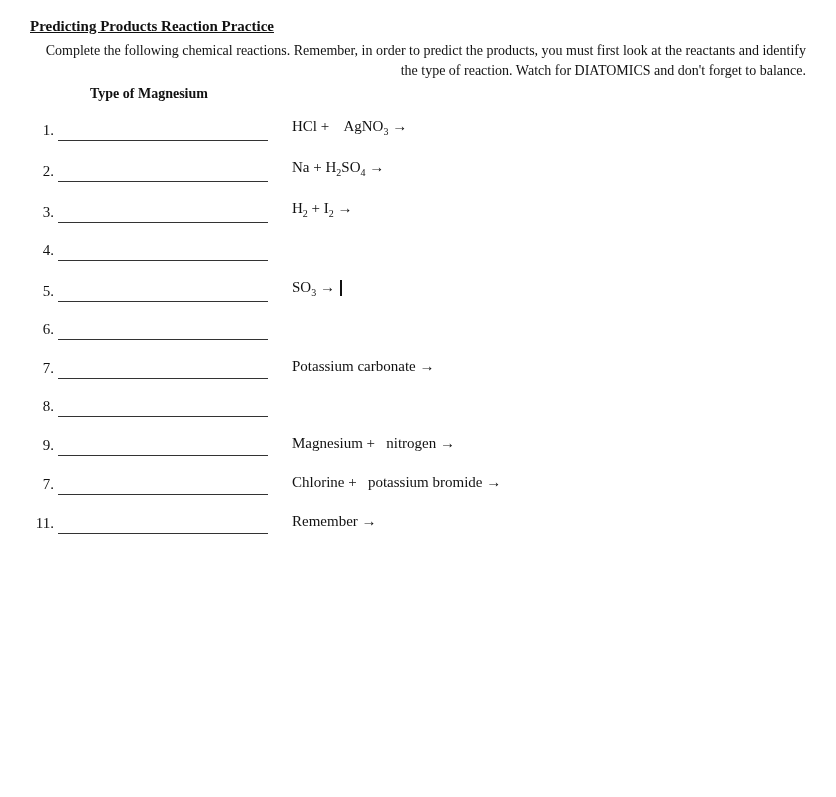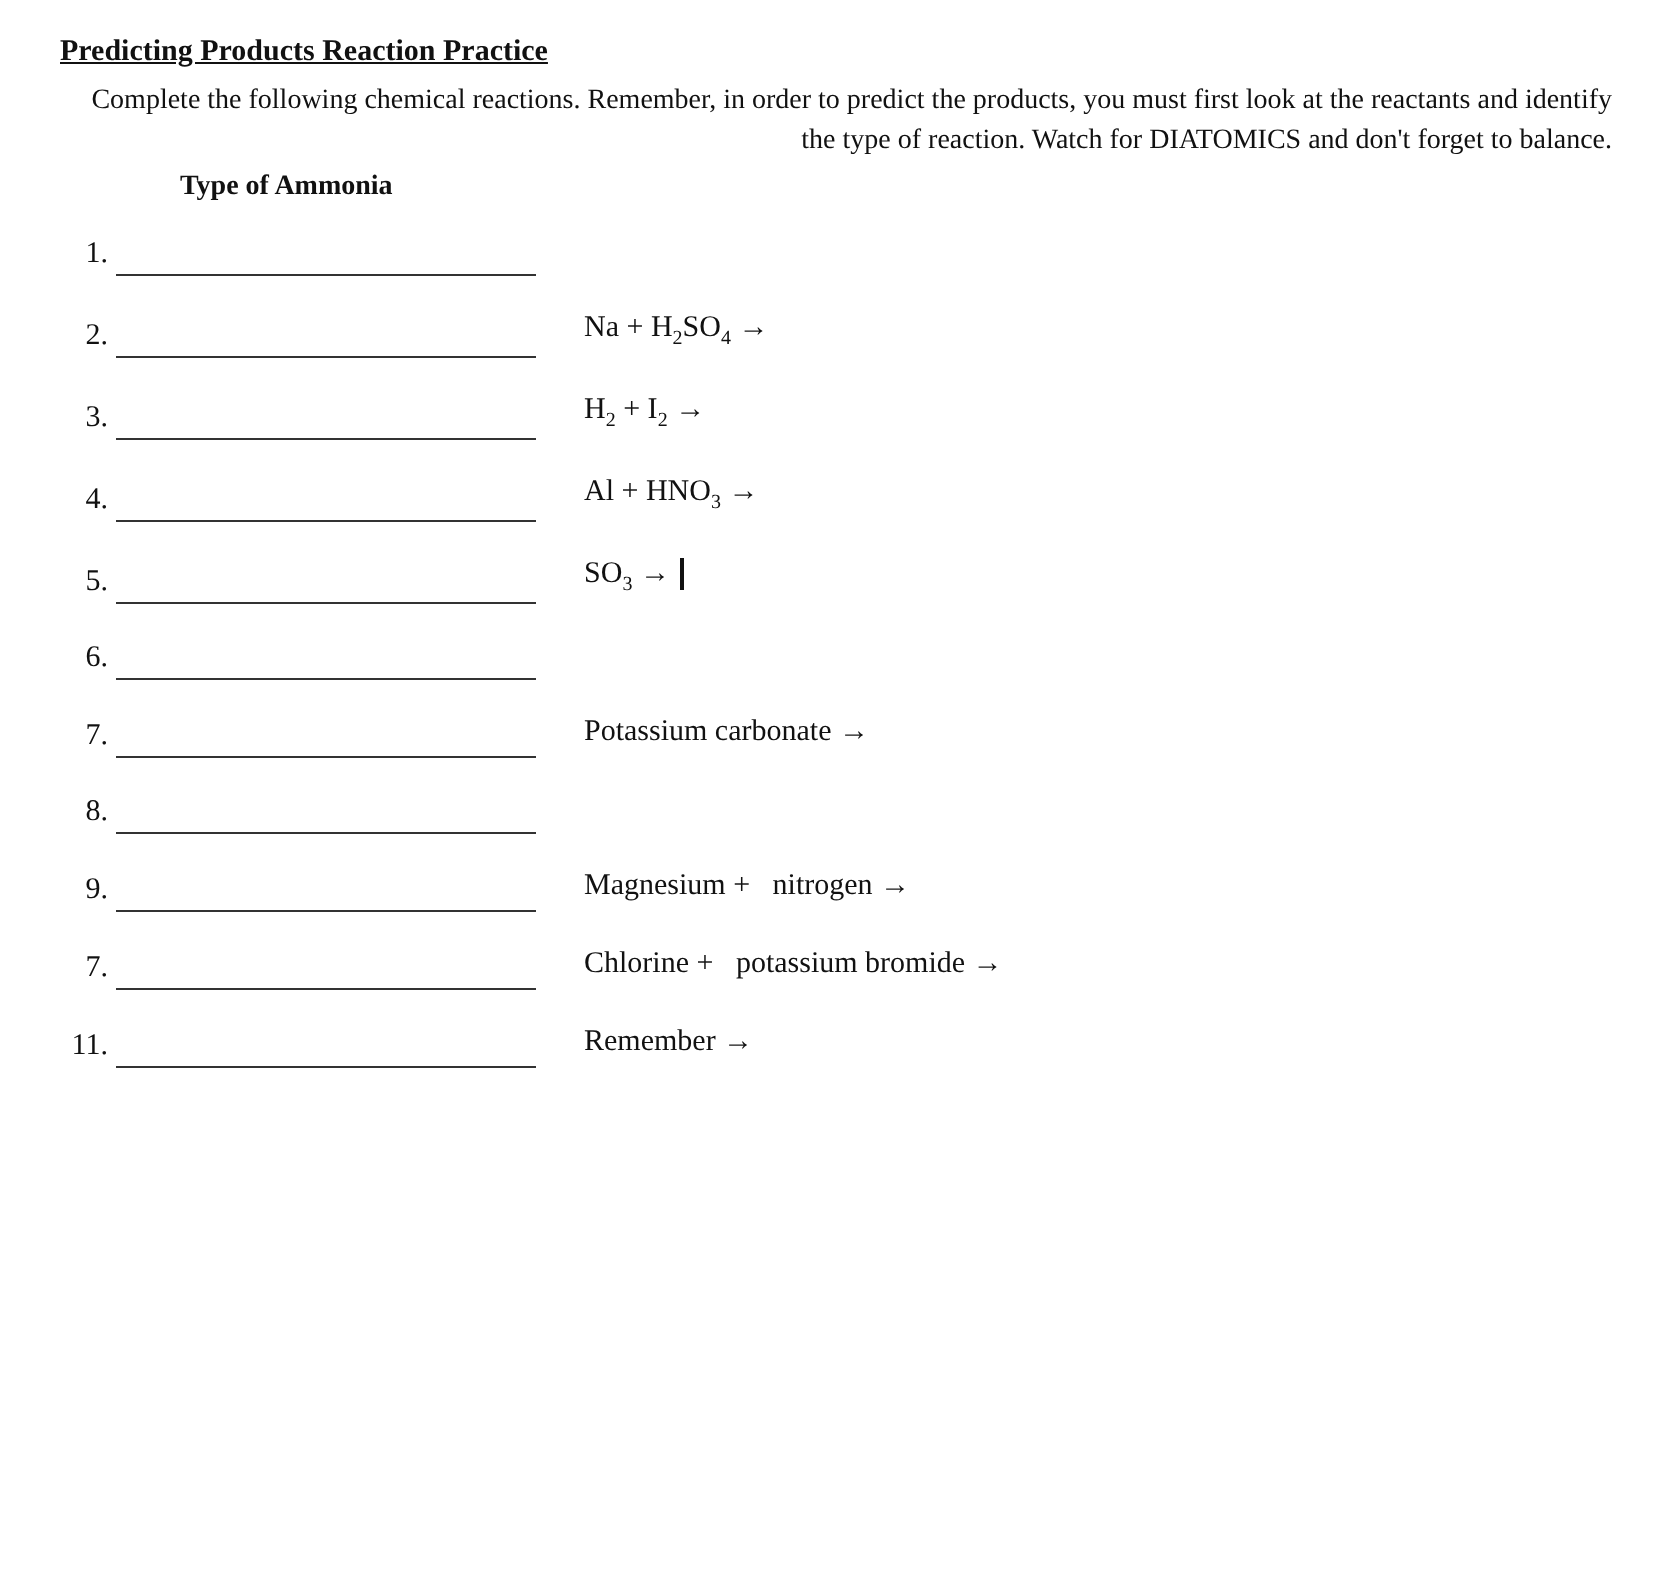--- a/index.html
+++ b/index.html
@@ -90,27 +90,30 @@
       margin-left: 1px;
     }
   </style>
 </head>
 <body>
 
 <div class="page-title">Predicting Products Reaction Practice</div>
 
 <div class="instructions">Complete the following chemical reactions. Remember, in order to predict the products, you must first look at the reactants and identify the type of reaction. Watch for DIATOMICS and don't forget to balance.</div>
 
-<div class="column-header">Type of Ammonia</div>
+<div class="column-header">Type of Magnesium</div>
 
 <div class="questions-area">
 
   <div class="question-row">
     <span class="question-number">1.</span>
     <div class="answer-line"></div>
+    <div class="reaction-text">
+      HCl + &nbsp;&nbsp; AgNO<sub>3</sub> →
+    </div>
   </div>
 
   <div class="question-row">
     <span class="question-number">2.</span>
     <div class="answer-line"></div>
     <div class="reaction-text">
       Na + H<sub>2</sub>SO<sub>4</sub> →
     </div>
   </div>
 
@@ -118,23 +121,20 @@
     <span class="question-number">3.</span>
     <div class="answer-line"></div>
     <div class="reaction-text">
       H<sub>2</sub> + I<sub>2</sub> →
     </div>
   </div>
 
   <div class="question-row">
     <span class="question-number">4.</span>
     <div class="answer-line"></div>
-    <div class="reaction-text">
-      Al + HNO<sub>3</sub> →
-    </div>
   </div>
 
   <div class="question-row">
     <span class="question-number">5.</span>
     <div class="answer-line"></div>
     <div class="reaction-text">
       SO<sub>3</sub> → <span class="cursor-blink"></span>
     </div>
   </div>
 

